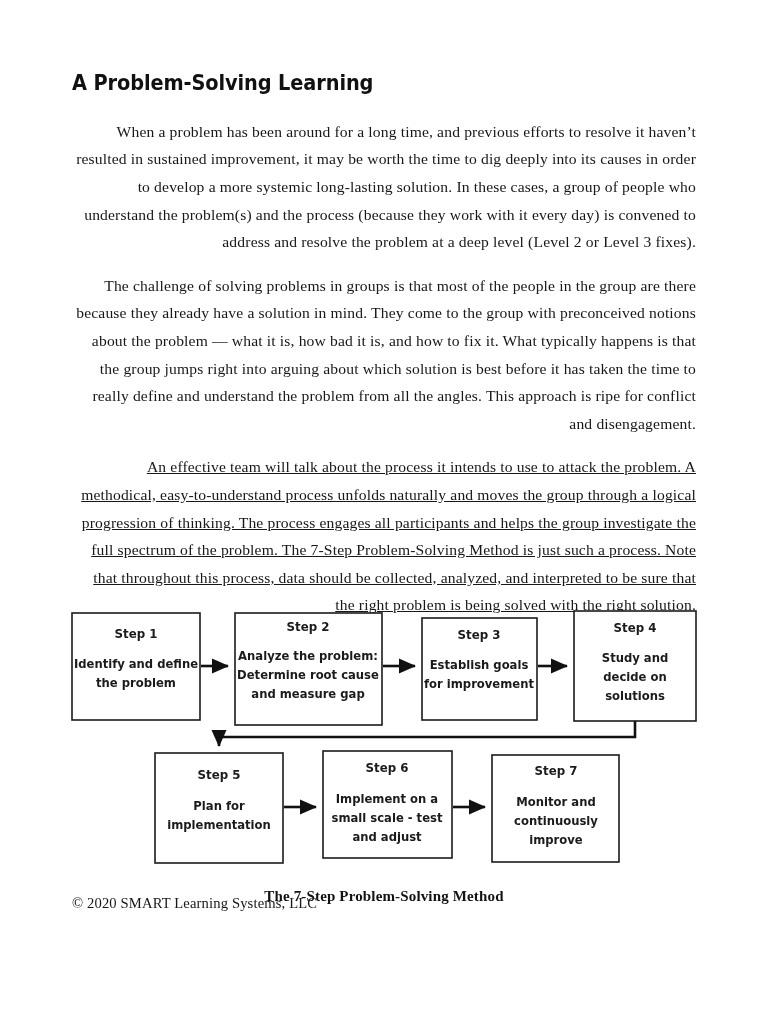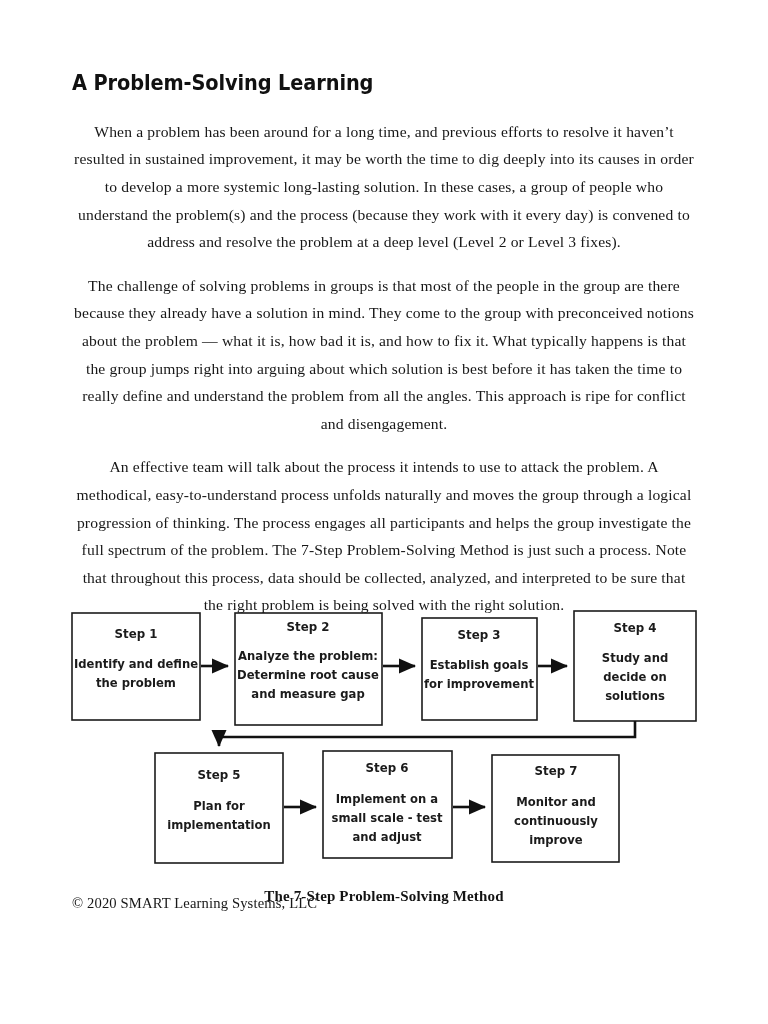--- a/index.html
+++ b/index.html
@@ -35,24 +35,24 @@
     color: #111111;
     margin: 0 0 22px 0;
     line-height: 1.2;
   }
   p.para {
     font-family: "Liberation Serif", serif;
     font-size: 15.6px;
     line-height: 27.6px;
     color: #171717;
     margin: 0 0 16px 0;
-    text-align: center;
+    text-align: right;
     letter-spacing: 0.01em;
   }
-  p.para:last-of-type { margin-bottom: 0; }
+  p.para:last-of-type { margin-bottom: 0; text-decoration: underline; }
 
   
   .flowchart {
     position: absolute;
     left: 0;
     top: 608px;
     width: 768px;
     height: 270px;
     font-weight: bold;
   }

